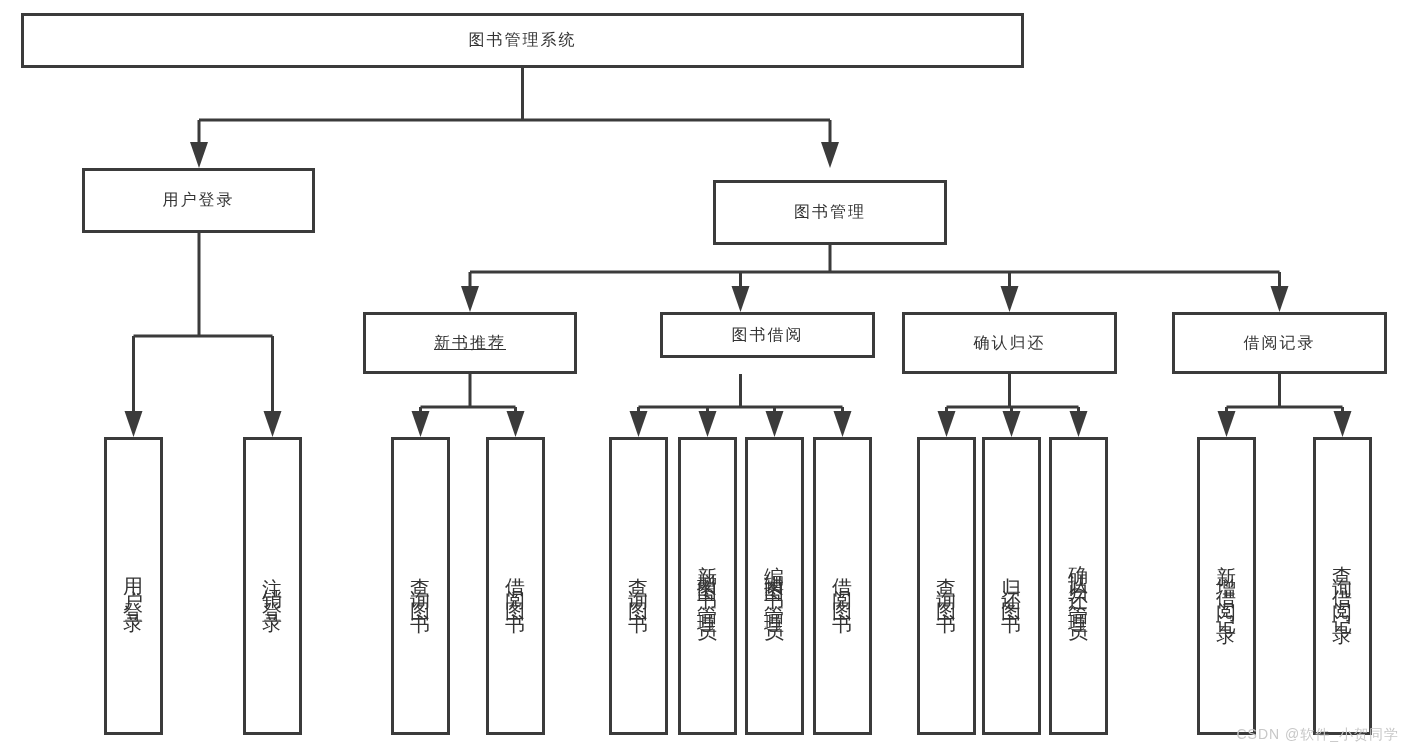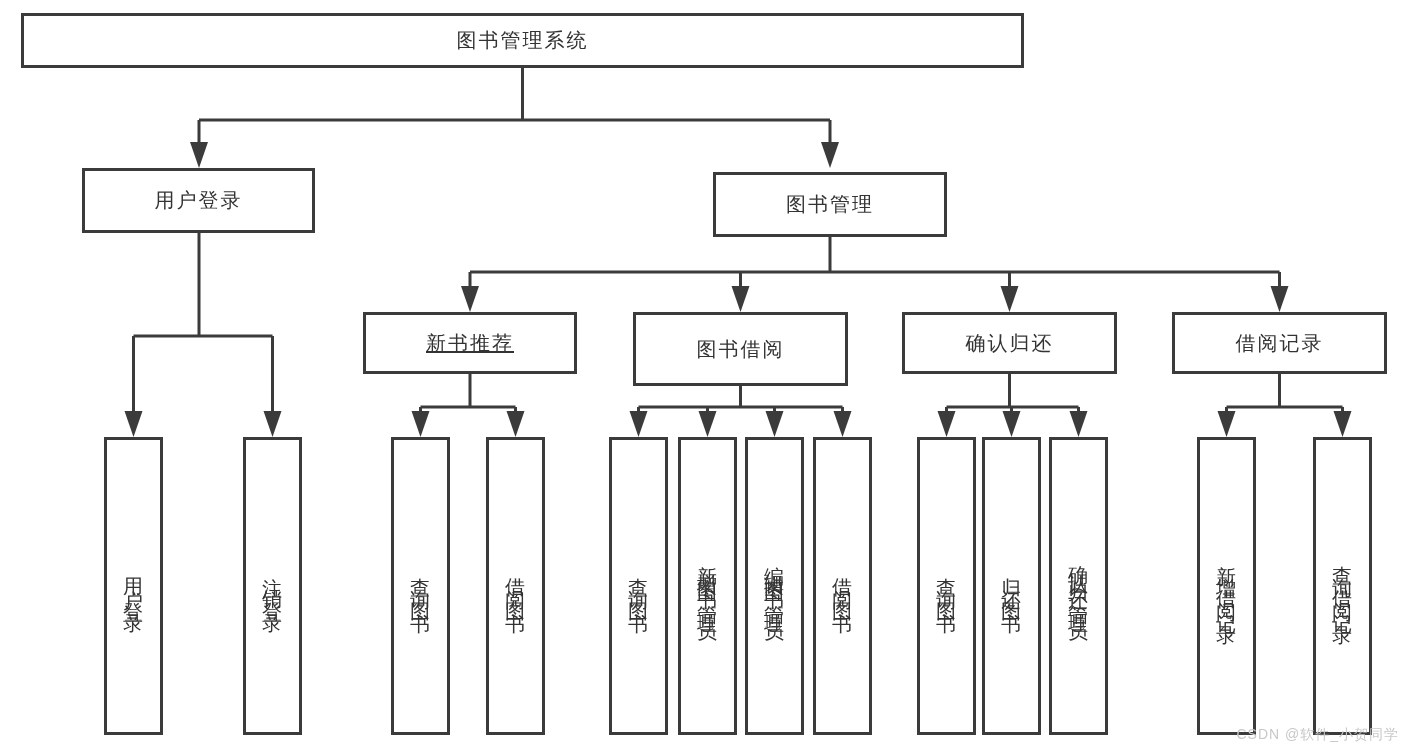--- a/index.html
+++ b/index.html
@@ -39,21 +39,21 @@
   .node {
     position: absolute;
     background: #ffffff;
     border: 3px solid var(--line);
     display: flex;
     align-items: center;
     justify-content: center;
     color: var(--text);
   }
   .node .lbl {
-    font-size: 20px;
+    font-size: 16px;
     letter-spacing: 2px;
     white-space: nowrap;
     color: var(--text);
     text-align: center;
   }
   .vbox {
     top: 437px;
     width: 59px;
     height: 298px;
   }
@@ -132,28 +132,28 @@
     </g>
   </svg>
 
   <div class="node" style="left:21px; top:13px; width:1003px; height:55px;">
     <span class="lbl">图书管理系统</span>
   </div>
 
   <div class="node" style="left:82px; top:168px; width:233px; height:65px;">
     <span class="lbl">用户登录</span>
   </div>
-  <div class="node" style="left:713px; top:172px; width:234px; height:65px;">
+  <div class="node" style="left:713px; top:180px; width:234px; height:65px;">
     <span class="lbl">图书管理</span>
   </div>
 
   <div class="node" style="left:363px; top:312px; width:214px; height:62px;text-decoration:underline;">
     <span class="lbl">新书推荐</span>
   </div>
-  <div class="node" style="left:633px; top:312px; width:215px; height:74px;font-family:Liberation Serif, serif;">
+  <div class="node" style="left:660px; top:312px; width:215px; height:46px;font-family:Liberation Serif, serif;">
     <span class="lbl">图书借阅</span>
   </div>
   <div class="node" style="left:902px; top:312px; width:215px; height:62px;">
     <span class="lbl">确认归还</span>
   </div>
   <div class="node" style="left:1172px; top:312px; width:215px; height:62px;">
     <span class="lbl">借阅记录</span>
   </div>
 
   <div class="node vbox" style="left:104px;">

